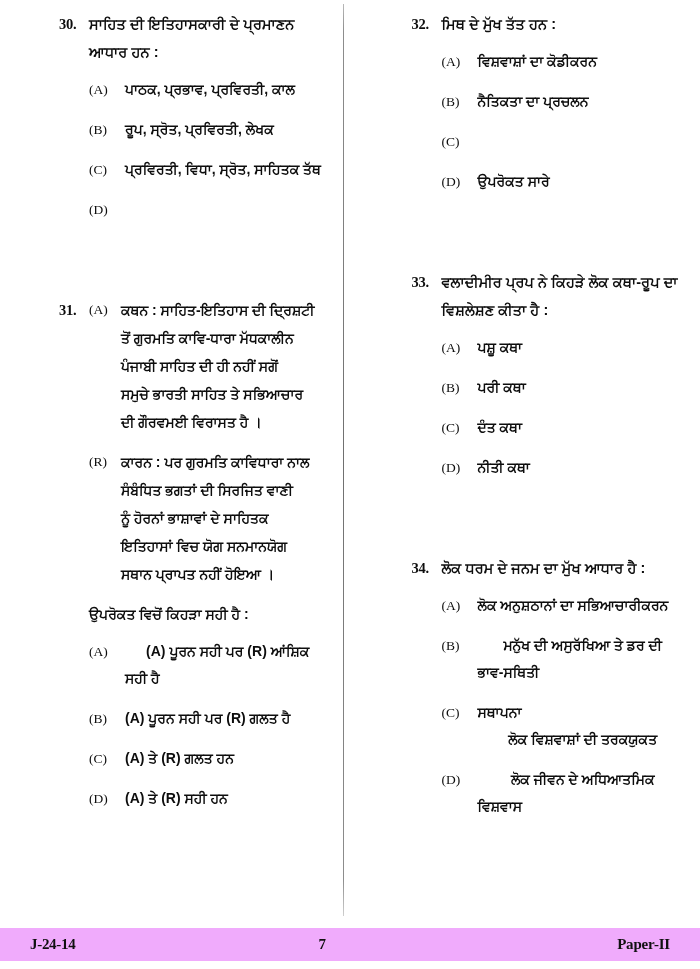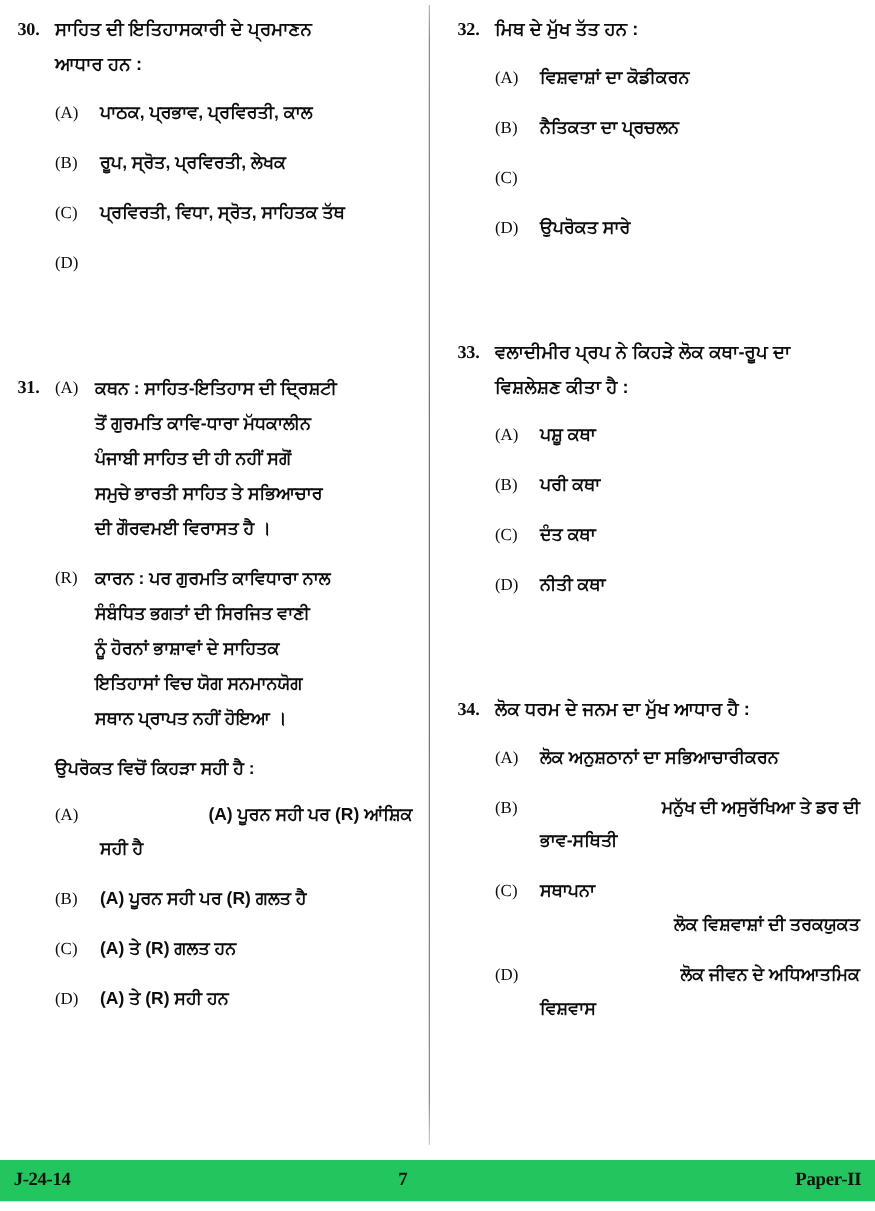--- a/index.html
+++ b/index.html
@@ -30,20 +30,21 @@
     left: 0;
     width: 700px;
     height: 926px;
     display: flex;
     box-sizing: border-box;
   }
 
   .column {
     box-sizing: border-box;
     position: relative;
+    margin-left: 45px;
   }
   .column-left  { width: 344px; padding: 10px 14px 0 14px; }
   .column-right { width: 356px; padding: 10px 12px 0 22px; }
 
   .col-divider {
     position: absolute;
     left: 343px;
     top: 4px;
     width: 1px;
     height: 912px;
@@ -104,21 +105,21 @@
   }
   .opt-text {
     flex: 1 1 auto;
     font-family: Liberation Sans, sans-serif;
     font-size: 14px;
     line-height: 27px;
     font-weight: 600;
     min-width: 0;
   }
   .opt-text .line { display: block; white-space: nowrap; }
-  .opt-text .line.spread { display: flex; justify-content: flex-end; }
+  .opt-text .line.spread { display: flex; justify-content: center; }
 
   
   .ar-block {
     display: flex;
     align-items: flex-start;
     margin-bottom: 12px;
   }
   .ar-tag {
     flex: 0 0 auto;
     width: 32px;
@@ -148,25 +149,25 @@
 
   .gap-lg { height: 56px; }
 
   
   .footer {
     position: absolute;
     left: 0;
     bottom: 8px;
     width: 700px;
     height: 33px;
-    background: #22c55e;
+    background: #f0abfc;
     display: flex;
     align-items: center;
     box-sizing: border-box;
-    padding: 0 11px;
+    padding: 0 30px;
   }
   .footer-left {
     flex: 0 0 auto;
     font-weight: bold;
     font-size: 15px;
     color: #101010;
     letter-spacing: -0.3px;
   }
   .footer-center {
     flex: 1 1 auto;

